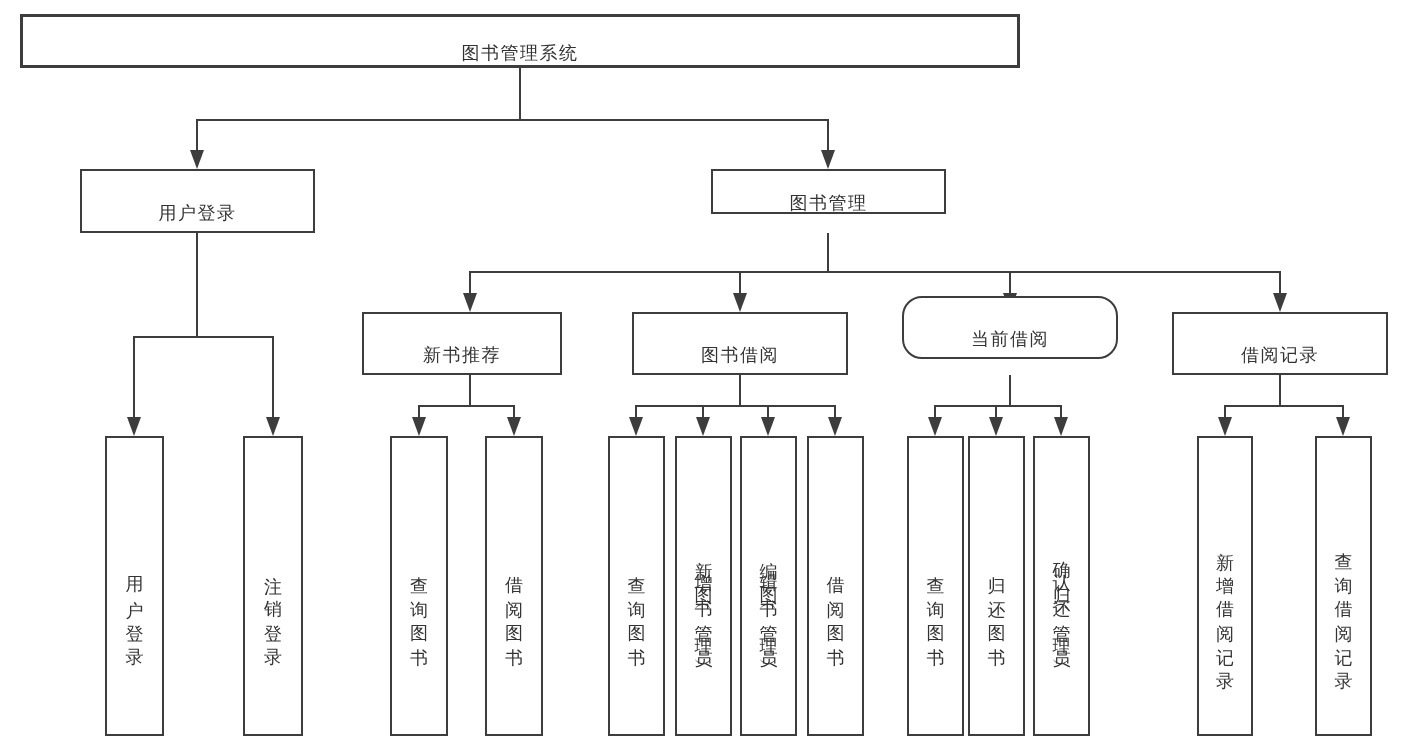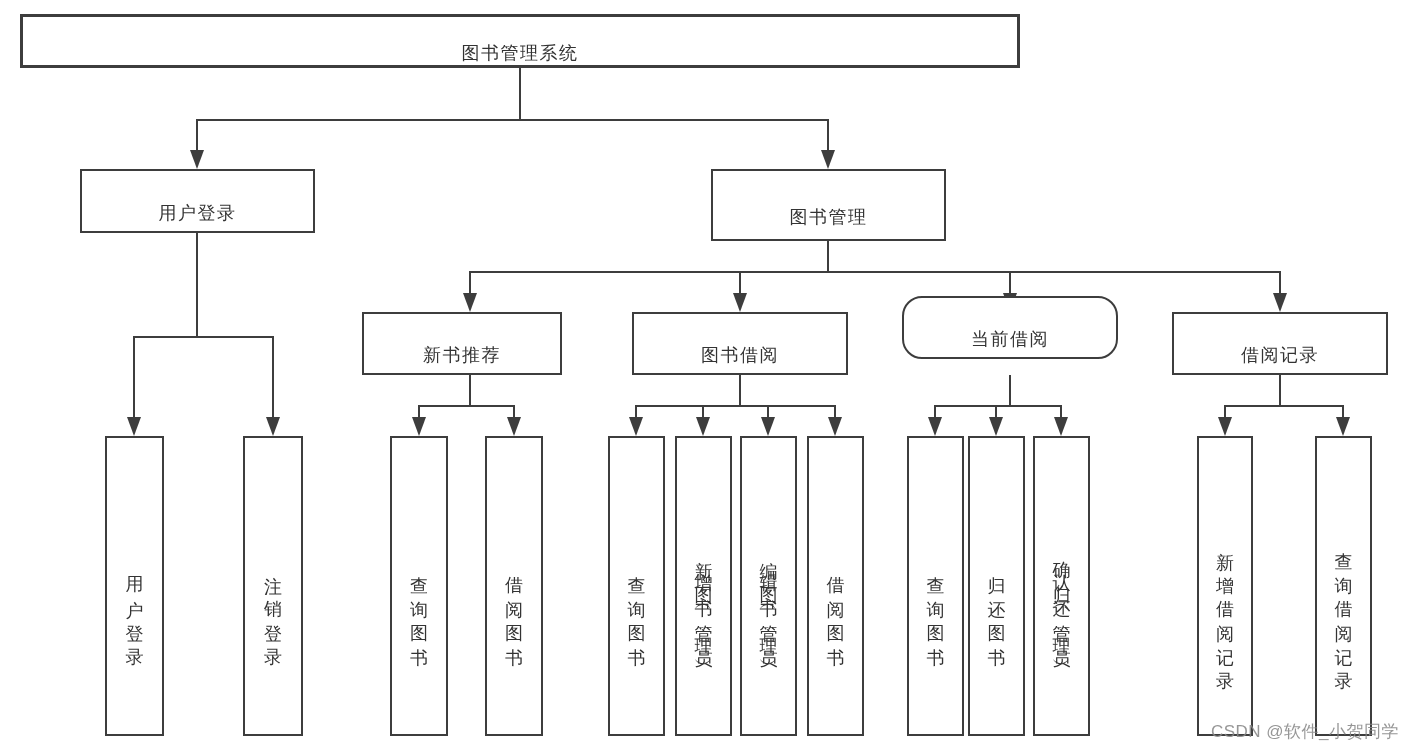--- a/index.html
+++ b/index.html
@@ -82,21 +82,21 @@
       <line x1="1343" y1="406" x2="1343" y2="422" stroke="#3d3d3d" stroke-width="2.4" shape-rendering="crispEdges"></line>
       <path d="M 1336 417 L 1350 417 L 1343 436 Z" fill="#3d3d3d"></path>
     </svg>
   <div id="nodes">
       <div class="node horiz root" style="left: 20px; top: 14px; width: 1000px; height: 54px;">
         <span class="label">图书管理系统</span>
       </div>
       <div class="node horiz" style="left: 80px; top: 169px; width: 235px; height: 64px;">
         <span class="label">用户登录</span>
       </div>
-      <div class="node horiz" style="left: 711px; top: 169px; width: 235px; height: 72px;">
+      <div class="node horiz" style="left: 711px; top: 169px; width: 235px; height: 45px;">
         <span class="label">图书管理</span>
       </div>
       <div class="node horiz" style="left: 362px; top: 312px; width: 200px; height: 63px;">
         <span class="label">新书推荐</span>
       </div>
       <div class="node horiz" style="left: 632px; top: 312px; width: 216px; height: 63px;">
         <span class="label">图书借阅</span>
       </div>
       <div class="node horiz" style="left: 902px; top: 296px; width: 216px; height: 63px; border-radius: 20px;">
         <span class="label">当前借阅</span>
@@ -137,14 +137,13 @@
       <div class="node vert" style="left: 1033px; top: 436px; width: 57px; height: 300px;">
         <span class="label" style="letter-spacing: 12.6667px; margin-bottom: -12.6667px;">确认归还（管理员）</span>
       </div>
       <div class="node vert" style="left: 1197px; top: 436px; width: 56px; height: 300px;">
         <span class="label" style="letter-spacing: 24px; margin-bottom: -24px;">新增借阅记录</span>
       </div>
       <div class="node vert" style="left: 1315px; top: 436px; width: 57px; height: 300px;">
         <span class="label" style="letter-spacing: 24px; margin-bottom: -24px;">查询借阅记录</span>
       </div>
     </div>
-  <div class="watermark">CSDN @软件_小贺同学</div>
 </div>
 
 </body></html>

